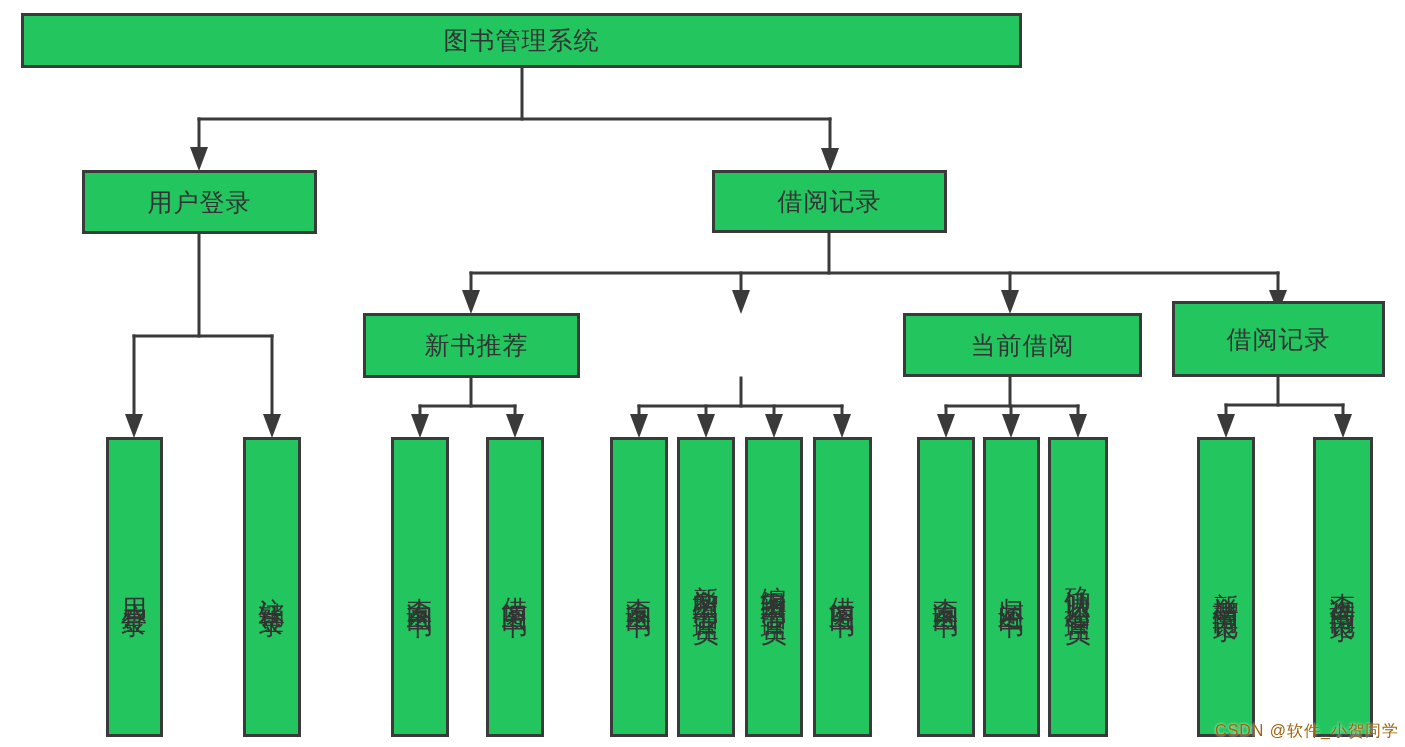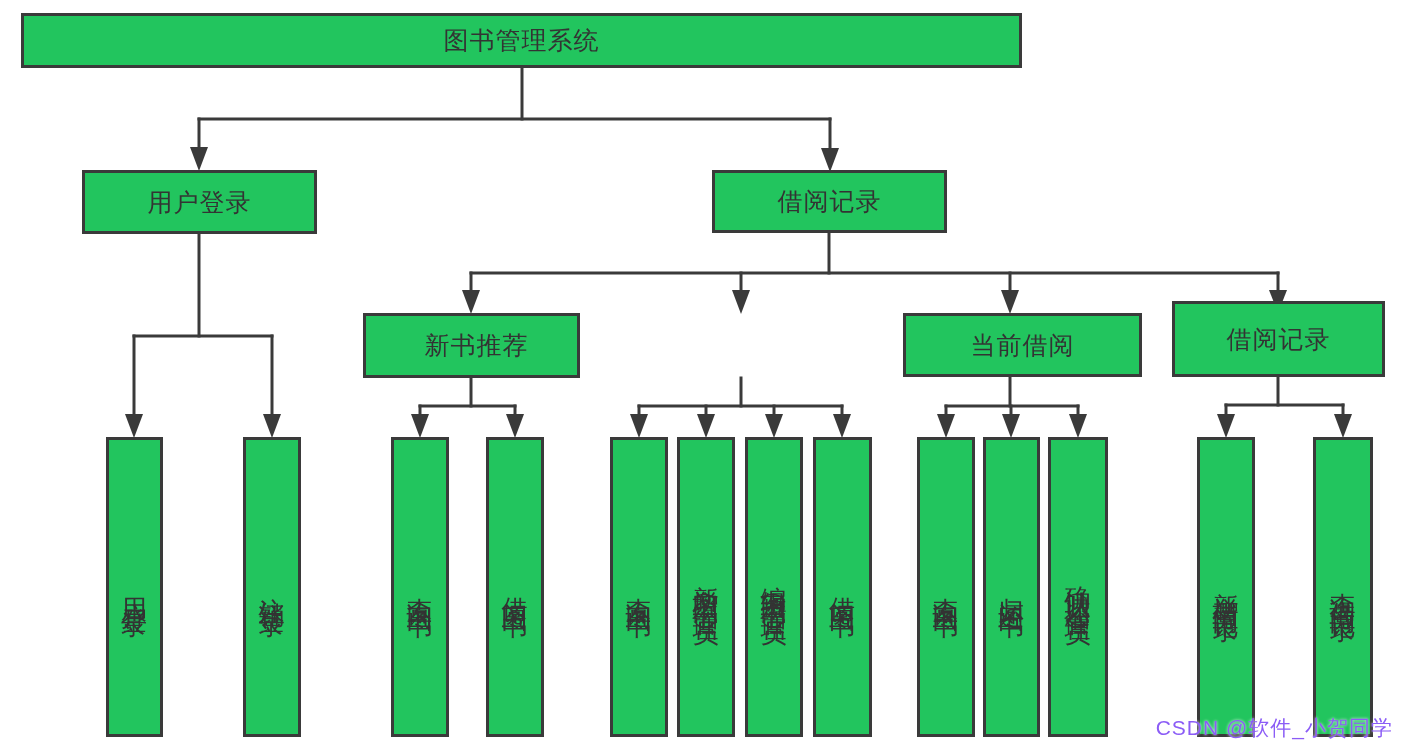--- a/index.html
+++ b/index.html
@@ -27,25 +27,25 @@
   .hlabel { font-size: 25px; letter-spacing: 1px; white-space: nowrap; }
   .leaf .vtext {
     writing-mode: vertical-rl;
     text-orientation: mixed;
     font-size: 26px;
     letter-spacing: 5px;
     line-height: 1;
   }
   .watermark {
     position: absolute;
-    right: 12px;
+    right: 6px;
     bottom: 5px;
-    font-size: 21px;
+    font-size: 16px;
     letter-spacing: 1px;
-    color: #8b5cf6;
+    color: #a16207;
     text-shadow: 0 0 3px #ffffff;
     z-index: 3;
     white-space: nowrap;
   }
 </style>
 </head>
 <body>
 
 <div class="canvas">
 

